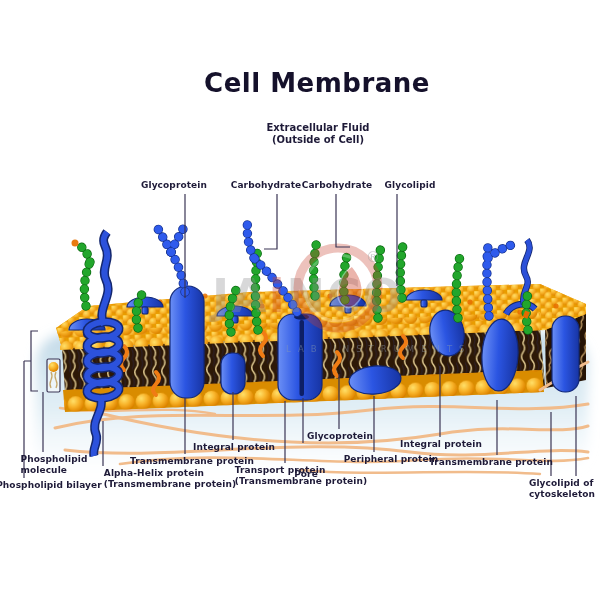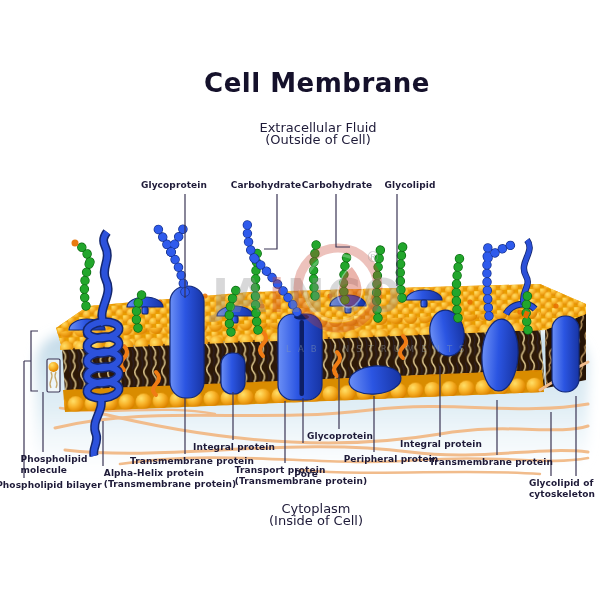--- a/index.html
+++ b/index.html
@@ -3,21 +3,21 @@
 <meta charset="utf-8">
 <style>
   html,body{margin:0;padding:0;background:#fff;}
   #stage{position:relative;width:600px;height:600px;background:#fff;overflow:hidden;
          font-family:"DejaVu Sans","Liberation Sans",sans-serif;}
   #art{position:absolute;left:0;top:0;}
   .lbl{position:absolute;transform:translateX(-50%);font-size:9px;font-weight:bold;
        color:#1E1A38;white-space:pre;line-height:11px;letter-spacing:.1px;}
   .title{position:absolute;transform:translateX(-50%);font-size:26px;font-weight:bold;
          color:#15112B;white-space:pre;letter-spacing:.5px;}
-  .region{position:absolute;transform:translateX(-50%);font-size:13px;font-weight:normal;
+  .region{position:absolute;transform:translateX(-50%);font-size:10px;font-weight:bold;
           color:#1E1A38;text-align:center;white-space:pre;line-height:12px;}
 </style>
 </head>
 <body>
 
 <div id="stage">
 
 <svg id="art" width="600" height="600" viewBox="0 0 600 600">
   <defs>
     <radialGradient id="hg" cx="35%" cy="30%" r="80%">
@@ -271,22 +271,20 @@
     <path d="M576,476 V396"></path>
     <path d="M43,452 V392"></path>
     <path d="M103,466 V421"></path>
     <path d="M38,331 H31 V391 H38 M31,361 H24 M24,361 V478"></path>
   </g>
 </svg>
 
 <div class="title" style="left:317px;top:68px;">Cell Membrane</div>
 <div class="region" style="left:318px;top:122px;">Extracellular Fluid
 (Outside of Cell)</div>
-<div class="region" style="left:316px;top:503px;">Cytoplasm
-(Inside of Cell)</div>
 
 <div class="lbl" style="left:174px;top:180px;">Glycoprotein</div>
 <div class="lbl" style="left:266px;top:180px;">Carbohydrate</div>
 <div class="lbl" style="left:337px;top:180px;">Carbohydrate</div>
 <div class="lbl" style="left:410px;top:180px;">Glycolipid</div>
 
 <div class="lbl" style="left:54px;top:454px;">Phospholipid
 molecule</div>
 <div class="lbl" style="left:49px;top:480px;">Phospholipid bilayer</div>
 <div class="lbl" style="left:130px;top:468px;margin-left:40px;">Alpha-Helix protein

